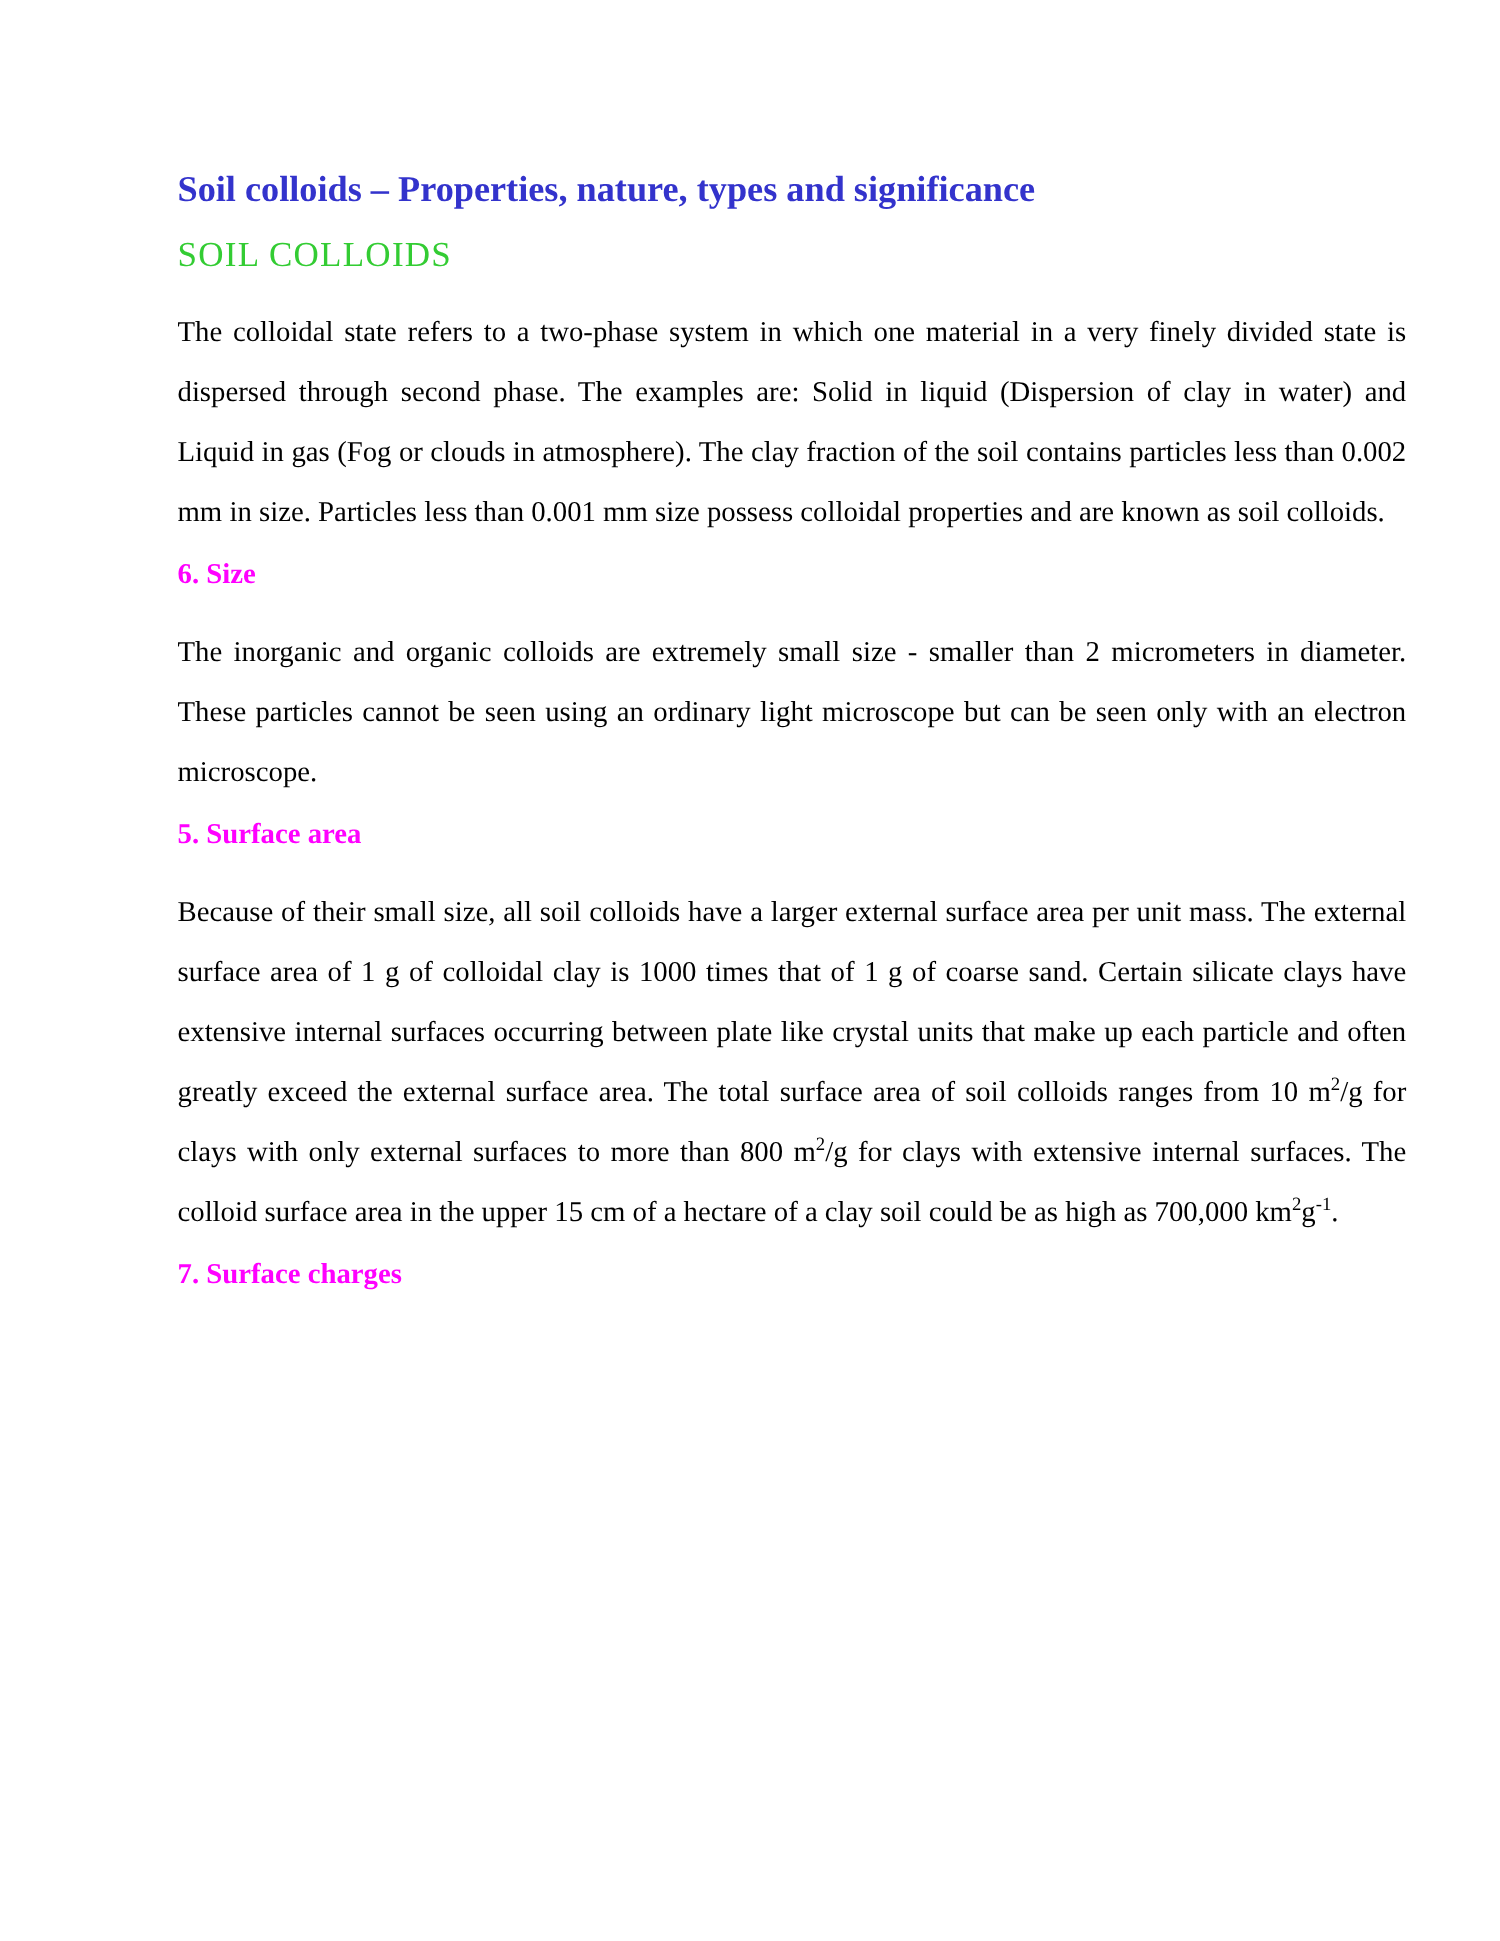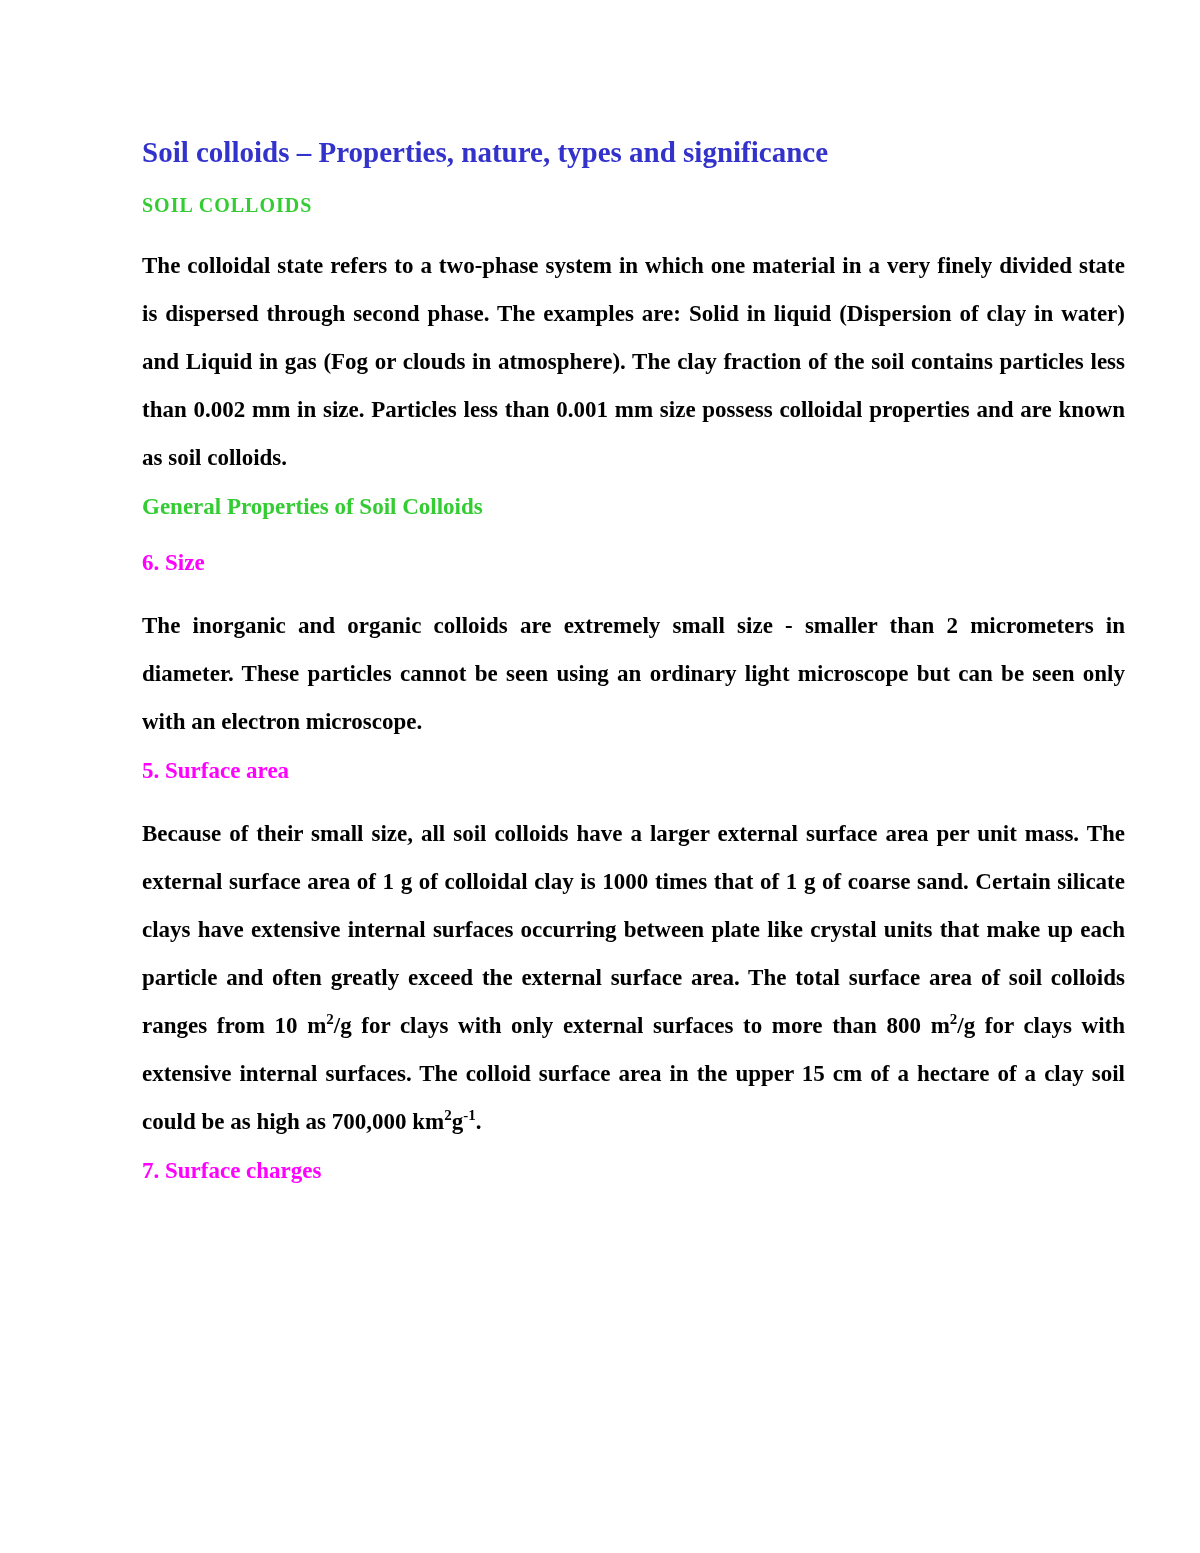--- a/index.html
+++ b/index.html
@@ -23,23 +23,23 @@
     padding: 134px 75px 40px 142px;
   }
   .doc-title {
     font-size: 29px;
     line-height: 36px;
     font-weight: bold;
     color: var(--title-color, #3333cc);
     margin: 0 0 20px 0;
   }
   .h-green-caps {
-    font-size: 20px;
+    font-size: 28px;
     line-height: 30px;
-    font-weight: bold;
+    font-weight: normal;
     letter-spacing: 1px;
     color: var(--green-color, #33cc33);
     margin: 0 0 22px 0;
   }
   .h-green {
     font-size: 23px;
     line-height: 30px;
     font-weight: bold;
     color: var(--green-color, #33cc33);
     margin: 0 0 26px 0;
@@ -47,21 +47,21 @@
   .h-magenta {
     font-size: 23px;
     line-height: 30px;
     font-weight: bold;
     color: var(--magenta-color, #ff00ff);
     margin: 0 0 24px 0;
   }
   .para {
     font-size: 23px;
     line-height: 48px;
-    font-weight: bold;
+    font-weight: normal;
     text-align: justify;
     margin: 0 0 10px 0;
     color: var(--body-color, #000000);
   }
   .para sup {
     font-size: 15px;
     line-height: 0;
     vertical-align: super;
   }
 </style>
@@ -69,21 +69,20 @@
 <body>
 
 <div class="page">
 
   <h1 class="doc-title">Soil colloids – Properties, nature, types and significance</h1>
 
   <h2 class="h-green-caps">SOIL COLLOIDS</h2>
 
   <p class="para"><span>The colloidal state refers to a two-phase system in which one material in a very finely divided state is dispersed through second phase. The examples are: Solid in liquid (Dispersion of clay in water) and Liquid in gas (Fog or clouds in atmosphere). The clay fraction of the soil contains particles less than 0.002 mm in size. Particles less than 0.001 mm size possess colloidal properties and are known as soil colloids.</span></p>
 
-  <h2 class="h-green">General Properties of Soil Colloids</h2>
 
   <h3 class="h-magenta">6. Size</h3>
 
   <p class="para"><span>The inorganic and organic colloids are extremely small size - smaller than 2 micrometers in diameter. These particles cannot be seen using an ordinary light microscope but can be seen only with an electron microscope.</span></p>
 
   <h3 class="h-magenta">5. Surface area</h3>
 
   <p class="para"><span>Because of their small size, all soil colloids have a larger external surface area per unit mass. The external surface area of 1 g of colloidal clay is 1000 times that of 1 g of coarse sand. Certain silicate clays have extensive internal surfaces occurring between plate like crystal units that make up each particle and often greatly exceed the external surface area. The total surface area of soil colloids ranges from 10 m</span><sup>2</sup><span>/g for clays with only external surfaces to more than 800 m</span><sup>2</sup><span>/g for clays with extensive internal surfaces. The colloid surface area in the upper 15 cm of a hectare of a clay soil could be as high as 700,000 km</span><sup>2</sup><span>g</span><sup>-1</sup><span>.</span></p>
 
   <h3 class="h-magenta">7. Surface charges</h3>

